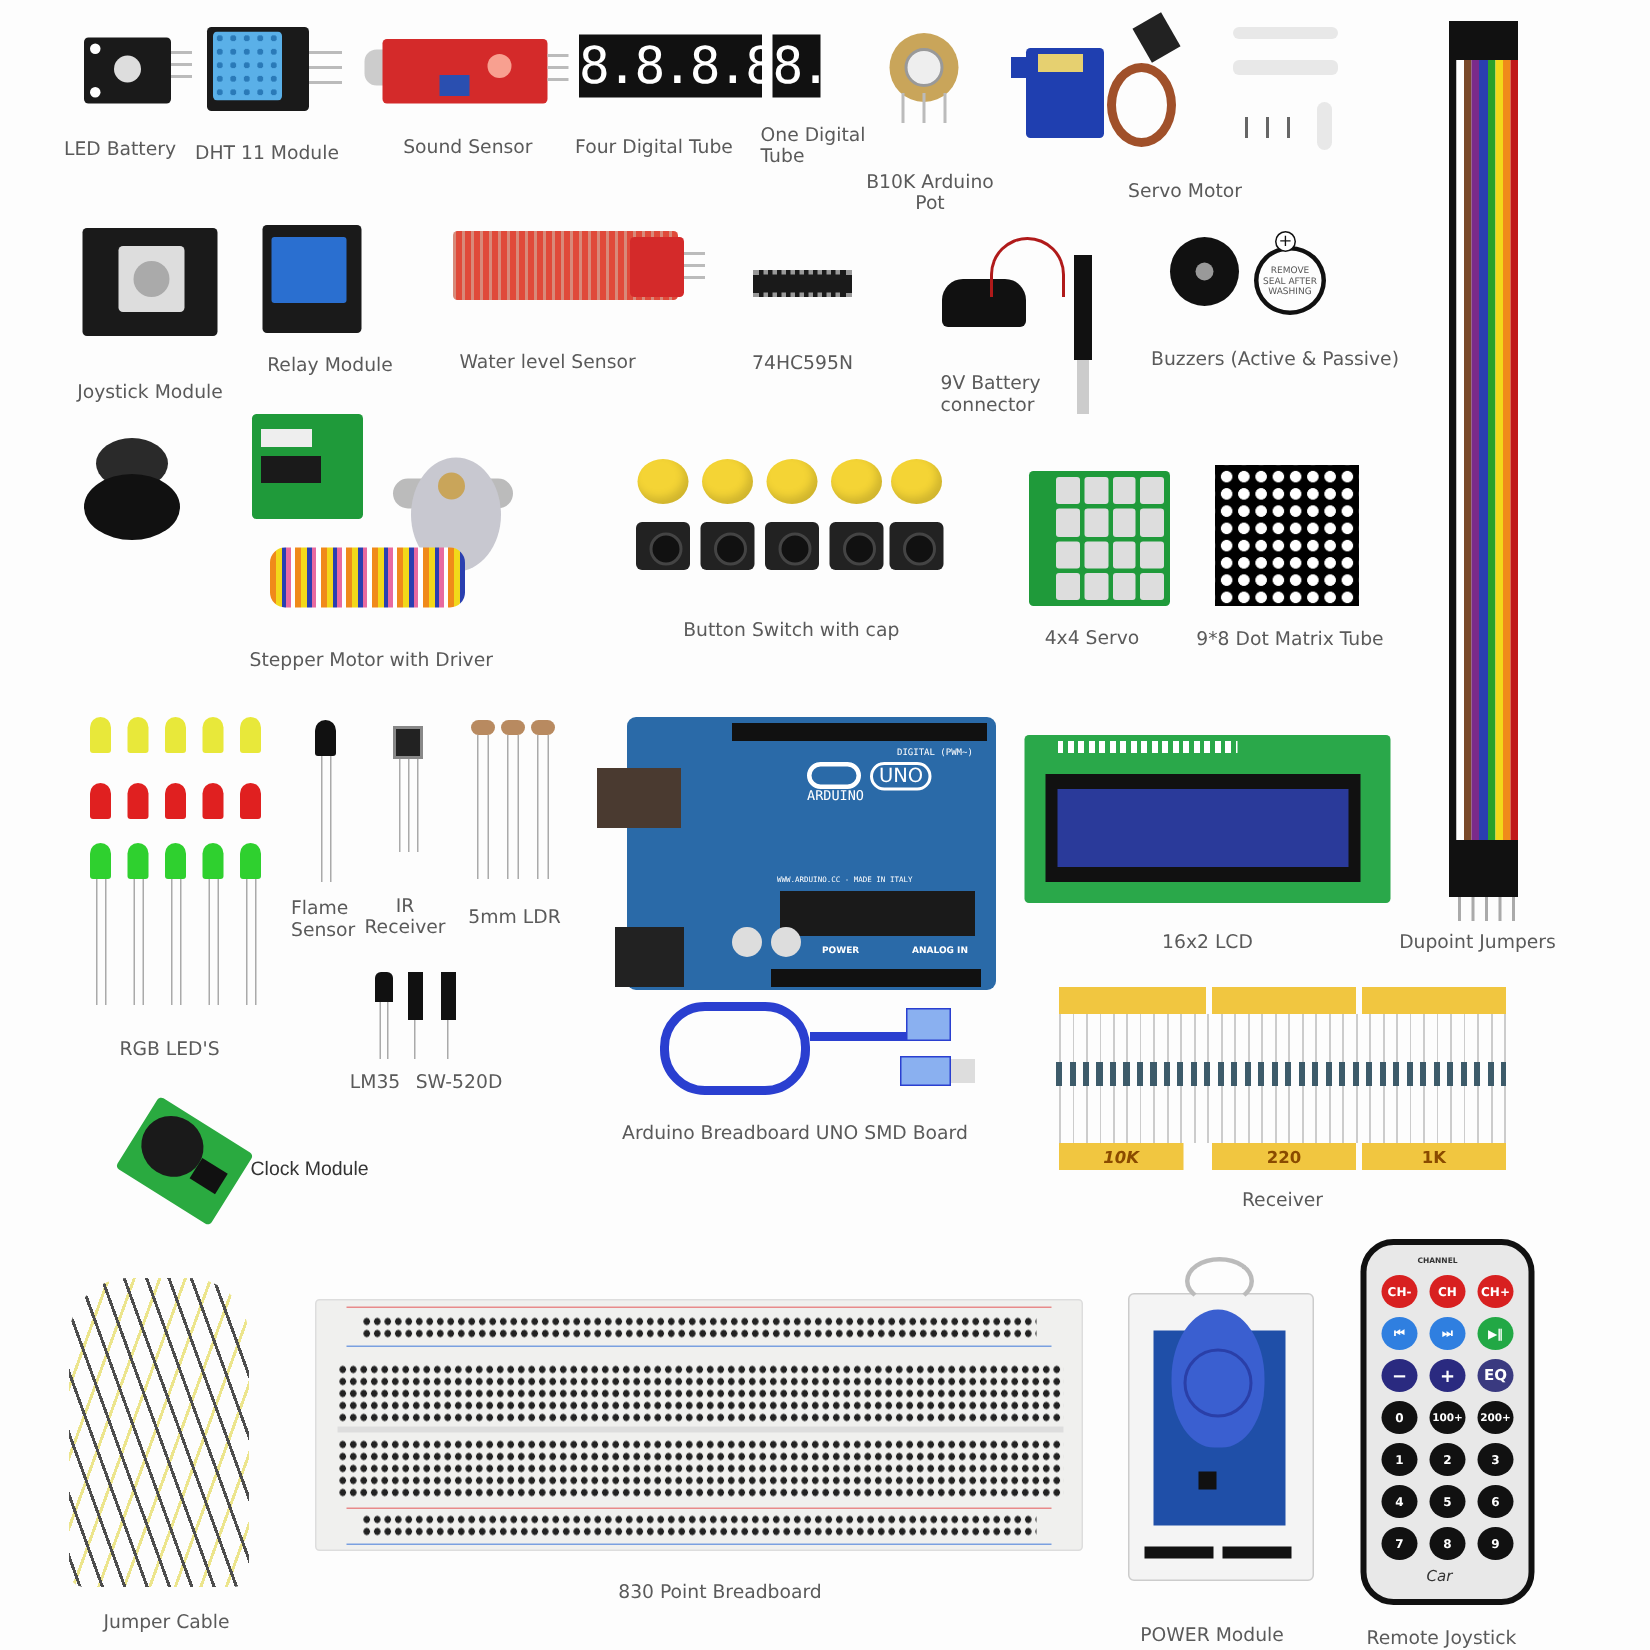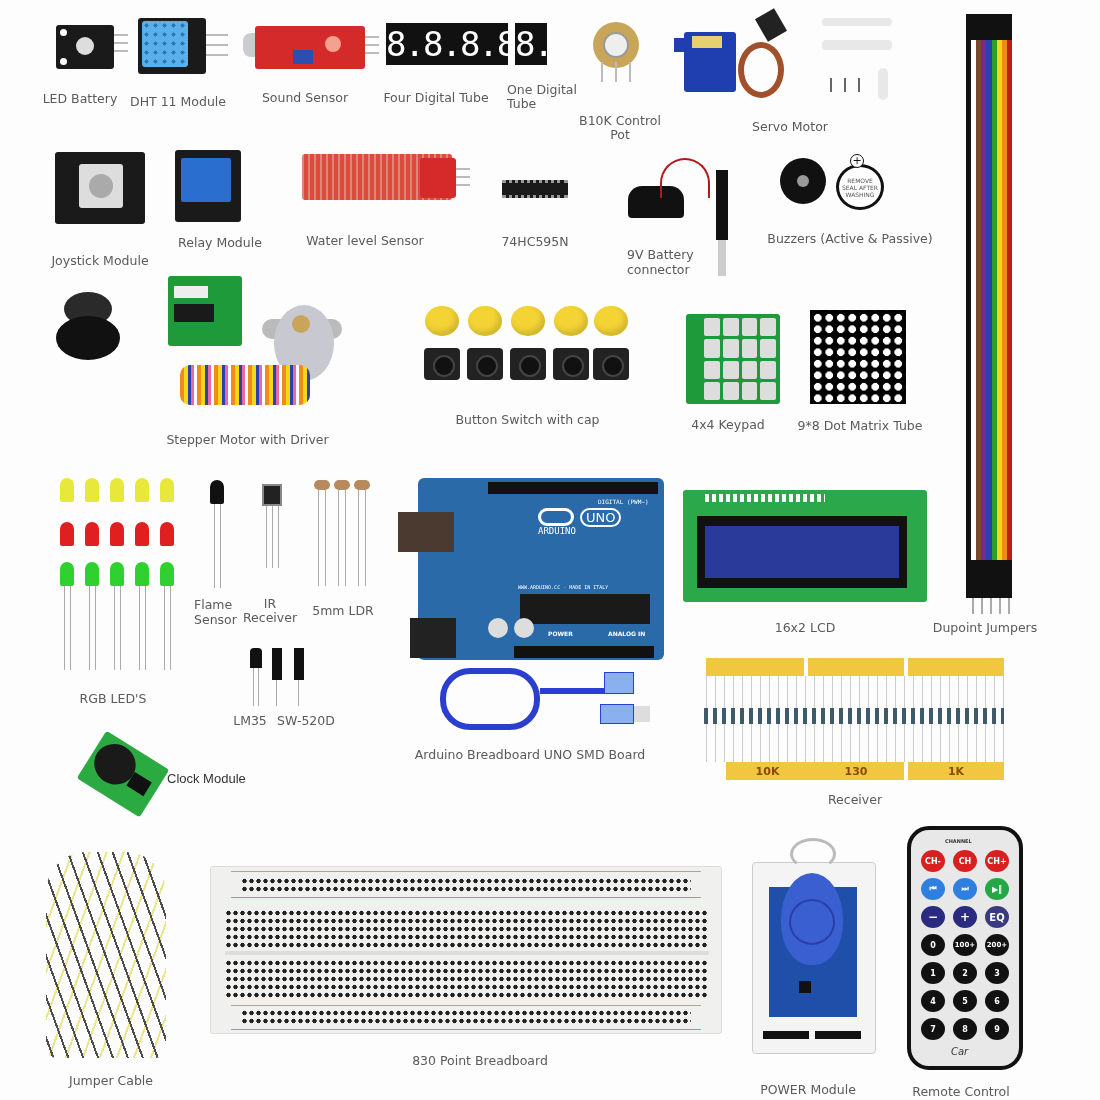--- a/index.html
+++ b/index.html
@@ -44,37 +44,37 @@
 <div class="lbl" style="left:128px;top:94px;width:100px;">DHT 11 Module</div>
 
 <div class="abs" style="left:243px;top:33px;width:16px;height:24px;background:#ccc;border-radius:8px 2px 2px 8px;"></div>
 <div class="abs pcb-red" style="left:255px;top:26px;width:110px;height:43px;">
   <div class="abs" style="left:38px;top:24px;width:20px;height:14px;background:#2a4fb0;"></div>
   <div class="abs" style="left:70px;top:10px;width:16px;height:16px;border-radius:50%;background:#f8a090;"></div>
 </div>
 <div class="pin" style="left:365px;top:36px;width:14px;"></div>
 <div class="pin" style="left:365px;top:44px;width:14px;"></div>
 <div class="pin" style="left:365px;top:52px;width:14px;"></div>
-<div class="lbl" style="left:255px;top:90px;width:100px;">Sound Sensor</div>
+<div class="lbl" style="left:255px;top:90px;width:100px;text-align:right;">Sound Sensor</div>
 
 <div class="abs" style="left:386px;top:23px;width:122px;height:42px;background:#111;color:#fff;font-family:'DejaVu Sans Mono',monospace;font-size:34px;line-height:42px;text-align:center;letter-spacing:-2px;">8.8.8.8.</div>
 <div class="lbl" style="left:380px;top:90px;width:112px;">Four Digital Tube</div>
 
 <div class="abs" style="left:515px;top:23px;width:32px;height:42px;background:#111;color:#fff;font-family:'DejaVu Sans Mono',monospace;font-size:34px;line-height:42px;text-align:center;letter-spacing:-2px;">8.</div>
 <div class="lbl left" style="left:507px;top:82px;">One Digital</div>
 <div class="lbl left" style="left:507px;top:96px;">Tube</div>
 
 <div class="abs" style="left:593px;top:22px;width:46px;height:60px;">
   <div class="abs" style="left:0;top:0;width:46px;height:46px;border-radius:50%;background:#c9a55a;"></div>
   <div class="abs" style="left:10px;top:10px;width:26px;height:26px;border-radius:50%;background:#eee;border:2px solid #999;"></div>
   <div class="abs" style="left:8px;top:40px;width:2px;height:20px;background:#bbb;"></div>
   <div class="abs" style="left:22px;top:40px;width:2px;height:20px;background:#bbb;"></div>
   <div class="abs" style="left:36px;top:40px;width:2px;height:20px;background:#bbb;"></div>
 </div>
-<div class="lbl" style="left:570px;top:113px;width:100px;">B10K Control</div>
+<div class="lbl" style="left:570px;top:113px;width:100px;">B10K Arduino</div>
 <div class="lbl" style="left:570px;top:127px;width:100px;">Pot</div>
 
 <div class="abs" style="left:674px;top:28px;width:70px;height:68px;">
   <div class="abs" style="left:0;top:10px;width:14px;height:14px;background:#1f3fb0;"></div>
   <div class="abs" style="left:10px;top:4px;width:52px;height:60px;background:#1f3fb0;border-radius:3px;"></div>
   <div class="abs" style="left:18px;top:8px;width:30px;height:12px;background:#e6d070;"></div>
 </div>
 <div class="abs" style="left:738px;top:42px;width:46px;height:56px;border-radius:50%;border:6px solid #a0502a;"></div>
 <div class="abs" style="left:760px;top:12px;width:22px;height:26px;background:#222;transform:rotate(-30deg);"></div>
 <div class="abs" style="left:822px;top:18px;width:70px;height:90px;">
@@ -189,21 +189,21 @@
     <div style="background:#ddd;border-radius:2px;"></div>
   <div style="background:#ddd;border-radius:2px;"></div>
     <div style="background:#ddd;border-radius:2px;"></div>
     <div style="background:#ddd;border-radius:2px;"></div>
     <div style="background:#ddd;border-radius:2px;"></div>
   <div style="background:#ddd;border-radius:2px;"></div>
     <div style="background:#ddd;border-radius:2px;"></div>
     <div style="background:#ddd;border-radius:2px;"></div>
     <div style="background:#ddd;border-radius:2px;"></div>
 </div>
-<div class="lbl" style="left:680px;top:417px;width:96px;">4x4 Keypad</div>
+<div class="lbl" style="left:680px;top:417px;width:96px;">4x4 Servo</div>
 
 <div class="abs" style="left:810px;top:310px;width:96px;height:94px;background:#000;
   background-image:radial-gradient(circle, #fff 3.6px, transparent 4px);background-size:11.5px 11.5px;background-position:2px 2px;"></div>
 <div class="lbl" style="left:790px;top:418px;width:140px;">9*8 Dot Matrix Tube</div>
 
 <div>
   <div class="led" style="left:60px;top:478px;background:#e8e83a;"></div>
   <div class="led" style="left:85px;top:478px;background:#e8e83a;"></div>
   <div class="led" style="left:110px;top:478px;background:#e8e83a;"></div>
   <div class="led" style="left:135px;top:478px;background:#e8e83a;"></div>
@@ -299,22 +299,22 @@
 <div class="lbl" style="left:760px;top:620px;width:90px;">16x2 LCD</div>
 
 <div>
   <div class="abs" style="left:706px;top:658px;width:98px;height:18px;background:#f1c640;"></div>
   <div class="abs" style="left:808px;top:658px;width:96px;height:18px;background:#f1c640;"></div>
   <div class="abs" style="left:908px;top:658px;width:96px;height:18px;background:#f1c640;"></div>
   <div class="abs" style="left:706px;top:676px;width:298px;height:86px;
      background:repeating-linear-gradient(90deg,#ccc 0 1px,transparent 1px 9px);"></div>
   <div class="abs" style="left:704px;top:708px;width:300px;height:16px;
      background:repeating-linear-gradient(90deg,#3d5b6a 0 4px,transparent 4px 9px);"></div>
-  <div class="res-band" style="left:726px;top:762px;width:83px;">10K</div>
-  <div class="res-band" style="left:808px;top:762px;width:96px;">130</div>
+  <div class="res-band" style="left:706px;top:762px;width:83px;font-style:italic;">10K</div>
+  <div class="res-band" style="left:808px;top:762px;width:96px;">220</div>
   <div class="res-band" style="left:908px;top:762px;width:96px;">1K</div>
 </div>
 <div class="lbl" style="left:810px;top:792px;width:90px;">Receiver</div>
 
 <div class="abs pcb-green" style="left:86px;top:746px;width:74px;height:56px;transform:rotate(32deg);background:#2aaa40;">
   <div class="abs" style="left:4px;top:4px;width:42px;height:40px;border-radius:50%;background:#1a1a1a;"></div>
   <div class="abs" style="left:46px;top:20px;width:20px;height:16px;background:#111;"></div>
 </div>
 <div class="lbl left" style="left:167px;top:771px;font-family:'Liberation Sans',sans-serif;font-size:13px;color:#333;">Clock Module</div>
 
@@ -371,13 +371,13 @@
   <div class="remote-btn" style="left:42px;top:132px;background:#111;">2</div>
   <div class="remote-btn" style="left:74px;top:132px;background:#111;">3</div>
   <div class="remote-btn" style="left:10px;top:160px;background:#111;">4</div>
   <div class="remote-btn" style="left:42px;top:160px;background:#111;">5</div>
   <div class="remote-btn" style="left:74px;top:160px;background:#111;">6</div>
   <div class="remote-btn" style="left:10px;top:188px;background:#111;">7</div>
   <div class="remote-btn" style="left:42px;top:188px;background:#111;">8</div>
   <div class="remote-btn" style="left:74px;top:188px;background:#111;">9</div>
   <div class="abs" style="left:40px;top:216px;font-size:10px;color:#333;font-style:italic;">Car</div>
 </div>
-<div class="lbl" style="left:905px;top:1084px;width:112px;">Remote Control</div>
+<div class="lbl" style="left:905px;top:1084px;width:112px;">Remote Joystick</div>
 
 </body></html>

